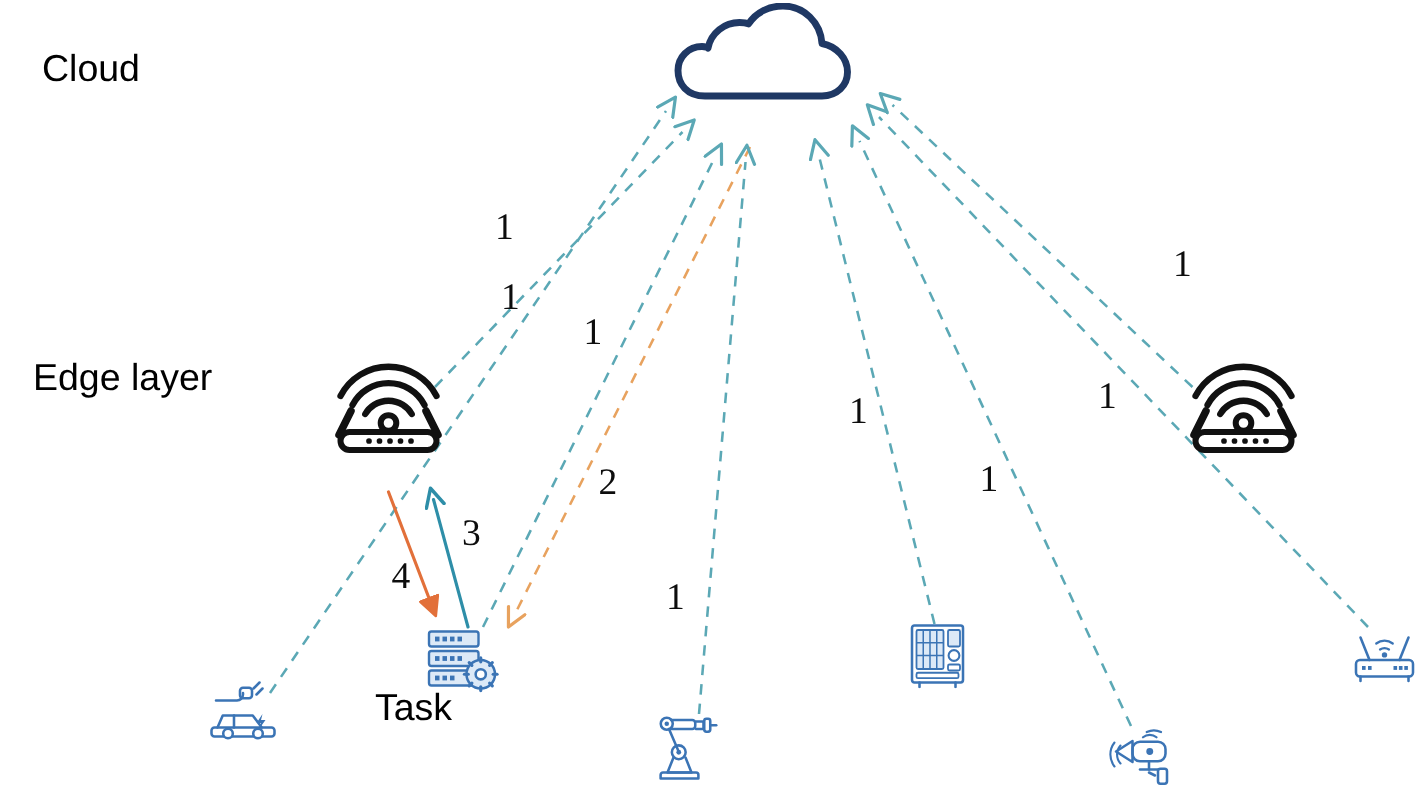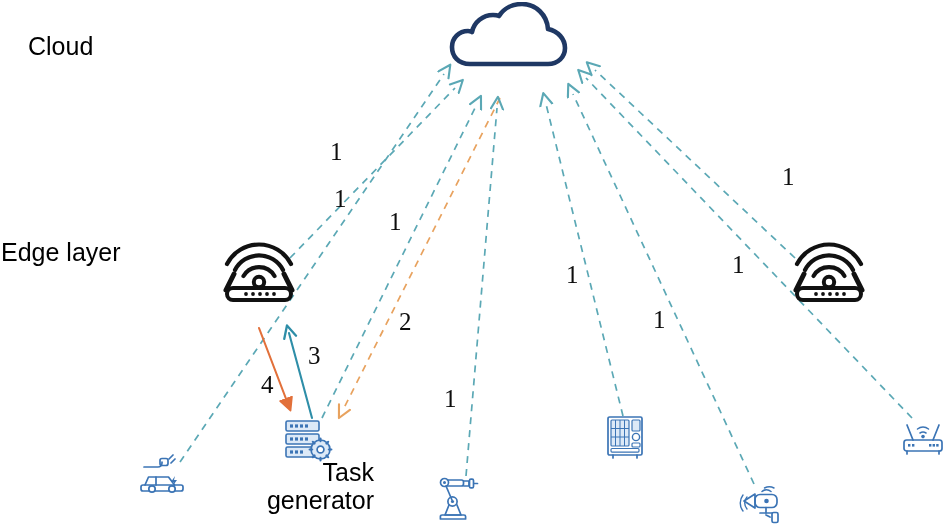--- a/index.html
+++ b/index.html
@@ -25,21 +25,21 @@
     color:#0d0d0d;
     font-size:25px;
     font-family:"Liberation Serif", serif;
     white-space:nowrap;
     line-height:1;
   }
   .node-label{
     position:absolute;
     color:#000000;
     font-size:25px;
-    text-align:right;
+    text-align:left;
     white-space:nowrap;
     line-height:1.12;
   }
   .icon-box{position:absolute;}
 </style>
 </head>
 <body>
 
 <div id="stage">
 
@@ -261,25 +261,24 @@
         <rect x="10" y="26" width="2.4" height="2.6"></rect>
           <rect x="14" y="26" width="2.4" height="2.6"></rect>
         <rect x="31" y="26" width="2.4" height="2.6"></rect>
           <rect x="34.6" y="26" width="2.4" height="2.6"></rect>
         <rect x="38.2" y="26" width="2.4" height="2.6"></rect>
       </g>
     </svg>
   </div>
 
   <div class="layer-label" style="left:28px;top:32px;">Cloud</div>
-  <div class="layer-label" style="left:1px;top:238px;">Edge layer</div>
+  <div class="layer-label" style="left:22px;top:238px;">Edge layer</div>
 
   <div class="node-label" style="left:250px;top:458px;width:124px;">
     <div>Task</div>
-    <div>generator</div>
   </div>
 
   <div class="edge-num" style="left:330px;top:139px;">1</div>
   <div class="edge-num" style="left:334px;top:186px;">1</div>
   <div class="edge-num" style="left:389px;top:209px;">1</div>
   <div class="edge-num" style="left:399px;top:309px;">2</div>
   <div class="edge-num" style="left:444px;top:386px;">1</div>
   <div class="edge-num" style="left:566px;top:262px;">1</div>
   <div class="edge-num" style="left:653px;top:307px;">1</div>
   <div class="edge-num" style="left:782px;top:164px;">1</div>

